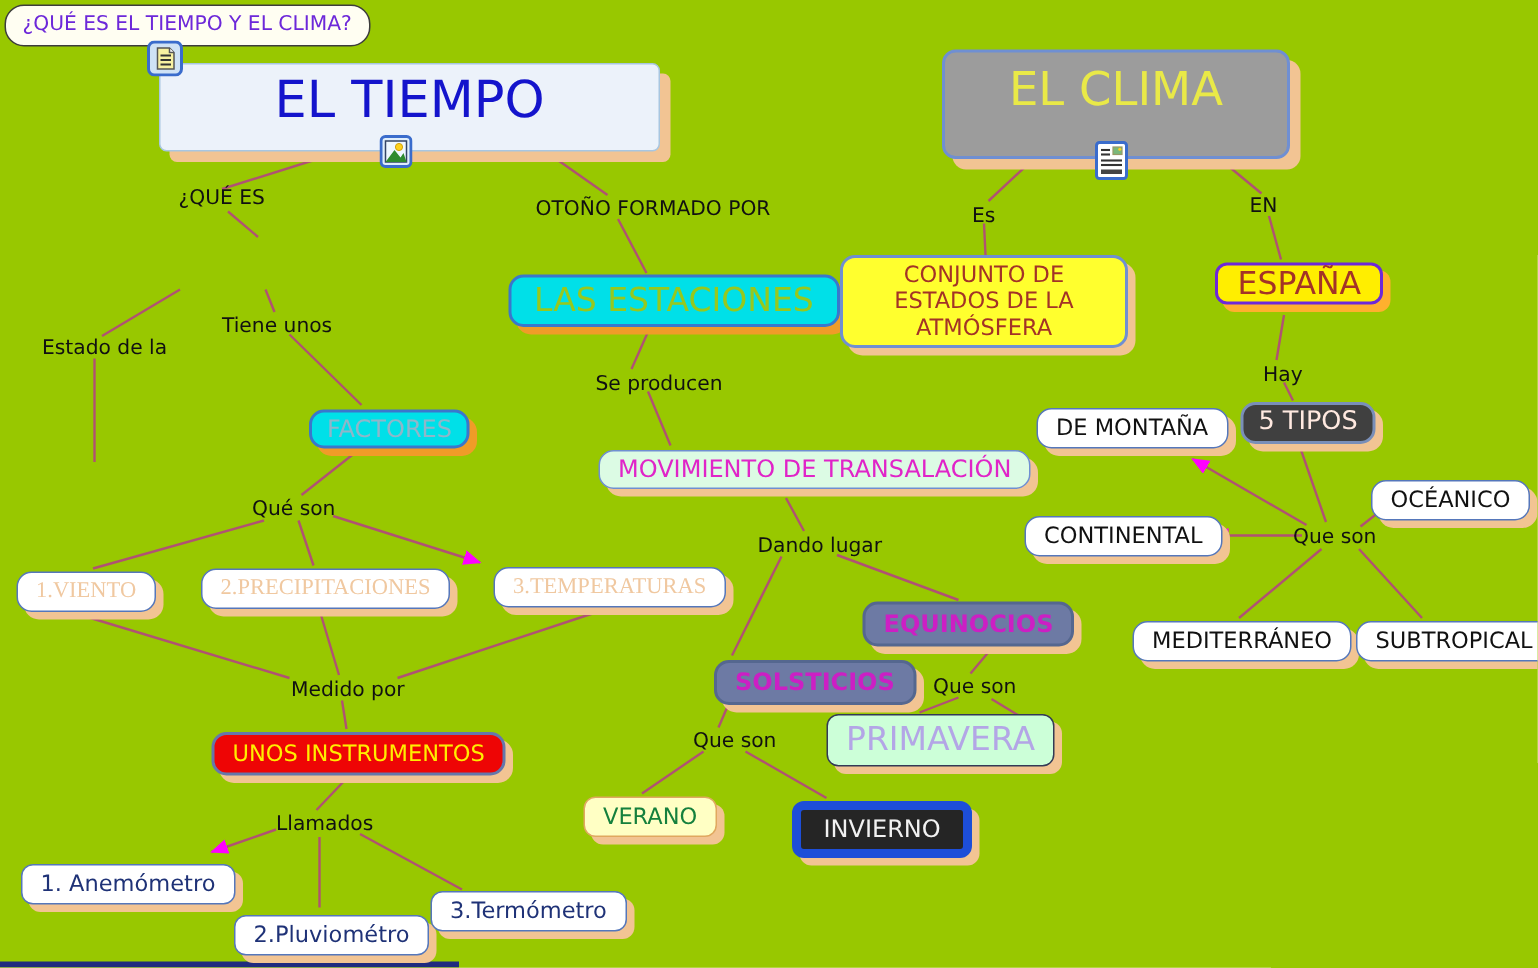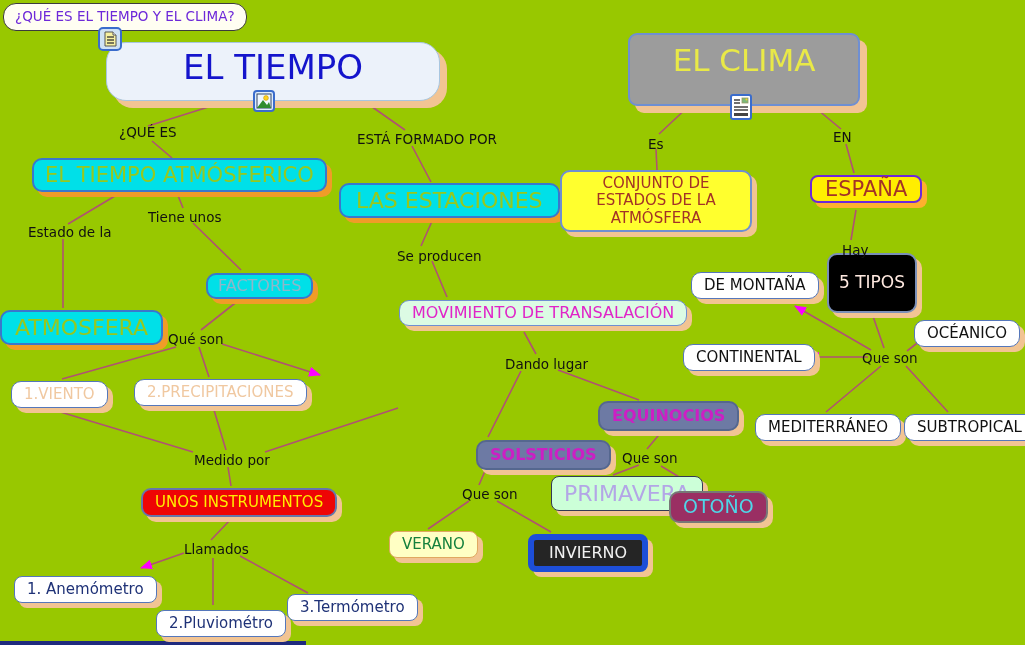--- a/index.html
+++ b/index.html
@@ -7,51 +7,51 @@
   .canvas{position:relative;width:1025px;height:645px;background:#98c800;overflow:hidden;}
   svg.links{position:absolute;left:0;top:0;z-index:1;}
   .node{position:absolute;z-index:3;border-radius:10px;border:1.6px solid #5577bb;
         background:#fff;color:#111;font-size:15px;line-height:1.15;
         padding:4px 12px;white-space:nowrap;box-shadow:5px 5px 0 #f2c493;}
   .llabel{position:absolute;z-index:4;color:#111;font-size:13.5px;white-space:nowrap;}
   .icon{position:absolute;z-index:6;}
   
   .n-note{left:3px;top:3px;border-radius:13px;border:1.6px solid #3c3c3c;background:#fffef2;
           color:#6d28d9;font-size:13.5px;box-shadow:none;padding:5px 11px;}
-  .n-el-tiempo{left:106px;top:42px;width:308px;height:47px;border-radius:20px;
+  .n-el-tiempo{left:106px;top:42px;width:308px;height:47px;border-radius:5px;
                border:1.6px solid #a8c6e0;background:#ecf2fa;color:#1414cc;font-size:34px;
                text-align:center;padding:5px 12px;box-shadow:7px 7px 0 #f2c493;}
   .n-el-clima{left:628px;top:33px;width:204px;height:53px;border-radius:9px;
               border:2px solid #6f8fd2;background:#9c9c9c;color:#e9e947;font-size:31px;
               text-align:center;padding:8px 12px;box-shadow:7px 7px 0 #f2c493;}
   .n-cyan{background:#00e0e8;border:2px solid #3a77cc;color:#96c81e;box-shadow:5px 5px 0 #f09c28;}
   .n-tatm{left:32px;top:158px;font-size:21px;padding:3px 11px;}
   .n-estaciones{left:339px;top:183px;font-size:22px;padding:3px 15px;}
   .n-atmosfera{left:0px;top:310px;font-size:22px;padding:3px 13px;}
   .n-factores{left:206px;top:273px;font-size:16px;padding:2px 10px;color:#8fb6c9;}
   .n-conjunto{left:560px;top:170px;width:172px;text-align:center;background:#ffff2e;
               border:2px solid #6f8fd2;color:#a33327;font-size:15px;white-space:normal;padding:3px 8px;}
   .n-espana{left:810px;top:175px;background:#ffee00;border:2px solid #6d28d9;color:#a33327;
             font-size:21px;padding:0 13px;border-radius:8px;box-shadow:5px 5px 0 #ffb02e;}
-  .n-tipos{left:827px;top:253px;background:#000000;border:2px solid #7a8fb8;color:#ffe9e0;
-           font-size:17px;padding:18px 10px;}
+  .n-tipos{left:827px;top:268px;background:#404040;border:2px solid #7a8fb8;color:#ffe9e0;
+           font-size:17px;padding:2px 10px;}
   .n-montana{left:691px;top:272px;}
   .n-oceanico{left:914px;top:320px;}
   .n-continental{left:683px;top:344px;}
   .n-mediterraneo{left:755px;top:414px;}
   .n-subtropical{left:904px;top:414px;}
   .n-movimiento{left:399px;top:300px;background:#dcfbe4;border:1.6px solid #6f8fd2;
                 color:#e024c8;font-size:16px;padding:3px 12px;}
-  .n-pale{color:#f0c8a0;}
+  .n-pale{color:#f0c8a0;font-family:Liberation Serif, serif;}
   .n-viento{left:11px;top:381px;}
   .n-precip{left:134px;top:379px;}
   .n-temper{left:329px;top:378px;}
   .n-slate{background:#6d7aa4;border:2px solid #55678f;color:#cc1fc4;font-weight:bold;font-size:16px;}
   .n-solsticios{left:432px;top:440px;margin-left:44px;}
-  .n-equinocios{left:598px;top:401px;}
+  .n-equinocios{left:575px;top:401px;}
   .n-primavera{left:551px;top:476px;background:#ccffd8;border:1.6px solid #333a55;
                color:#b3a6e6;font-size:22px;border-radius:8px;}
   .n-otono{left:669px;top:491px;background:#9a2f63;border:2px solid #777777;color:#4fd6e8;
            font-size:19px;padding:3px 12px;}
   .n-verano{left:389px;top:531px;background:#ffffc4;border:1.6px solid #e0a860;color:#15803d;
             border-radius:8px;}
   .n-invierno{left:528px;top:534px;background:#252525;border:6px solid #1d4ed8;color:#f2f2f2;
               font-size:16px;border-radius:8px;padding:4px 15px;}
   .n-instrumentos{left:141px;top:488px;background:#ee0505;border:2px solid #6677aa;color:#ffee00;}
   .n-navy{color:#1f3277;border-radius:8px;}
@@ -114,48 +114,46 @@
       <line x1="871" y1="350" x2="795" y2="306" marker-end="url(#arrow)"></line>
       <line x1="907" y1="351" x2="930" y2="333" marker-end="url(#arrow)"></line>
       <line x1="881" y1="366" x2="826" y2="412"></line>
       <line x1="906" y1="366" x2="948" y2="412"></line>
     </g>
   </svg>
 
   <div class="node n-note">¿QUÉ ES EL TIEMPO Y EL CLIMA?</div>
   <div class="node n-el-tiempo">EL TIEMPO</div>
   <div class="node n-el-clima">EL CLIMA</div>
-  <div class="node n-cyan n-tatm">EL TIEMPO ATMÓSFERICO</div>
   <div class="node n-cyan n-estaciones">LAS ESTACIONES</div>
   <div class="node n-conjunto">CONJUNTO DE ESTADOS DE LA ATMÓSFERA</div>
   <div class="node n-espana">ESPAÑA</div>
-  <div class="node n-cyan n-atmosfera">ATMOSFERA</div>
   <div class="node n-cyan n-factores">FACTORES</div>
   <div class="node n-tipos">5 TIPOS</div>
   <div class="node n-montana">DE MONTAÑA</div>
   <div class="node n-oceanico">OCÉANICO</div>
   <div class="node n-continental">CONTINENTAL</div>
   <div class="node n-mediterraneo">MEDITERRÁNEO</div>
   <div class="node n-subtropical">SUBTROPICAL</div>
   <div class="node n-movimiento">MOVIMIENTO DE TRANSALACIÓN</div>
   <div class="node n-pale n-viento">1.VIENTO</div>
   <div class="node n-pale n-precip">2.PRECIPITACIONES</div>
+  <div class="node n-pale n-temper">3.TEMPERATURAS</div>
   <div class="node n-slate n-solsticios">SOLSTICIOS</div>
   <div class="node n-slate n-equinocios">EQUINOCIOS</div>
   <div class="node n-primavera">PRIMAVERA</div>
-  <div class="node n-otono">OTOÑO</div>
   <div class="node n-verano">VERANO</div>
   <div class="node n-invierno">INVIERNO</div>
   <div class="node n-instrumentos">UNOS INSTRUMENTOS</div>
   <div class="node n-navy n-anemometro">1. Anemómetro</div>
   <div class="node n-navy n-pluviometro">2.Pluviométro</div>
   <div class="node n-navy n-termometro">3.Termómetro</div>
 
   <div class="llabel" style="left:119px;top:124px">¿QUÉ ES</div>
-  <div class="llabel" style="left:357px;top:131px">ESTÁ FORMADO POR</div>
+  <div class="llabel" style="left:357px;top:131px">OTOÑO FORMADO POR</div>
   <div class="llabel" style="left:648px;top:136px">Es</div>
   <div class="llabel" style="left:833px;top:129px">EN</div>
   <div class="llabel" style="left:148px;top:209px">Tiene unos</div>
   <div class="llabel" style="left:28px;top:224px">Estado de la</div>
   <div class="llabel" style="left:397px;top:248px">Se producen</div>
   <div class="llabel" style="left:842px;top:242px">Hay</div>
   <div class="llabel" style="left:168px;top:331px">Qué son</div>
   <div class="llabel" style="left:505px;top:356px">Dando lugar</div>
   <div class="llabel" style="left:862px;top:350px">Que son</div>
   <div class="llabel" style="left:194px;top:452px">Medido por</div>

